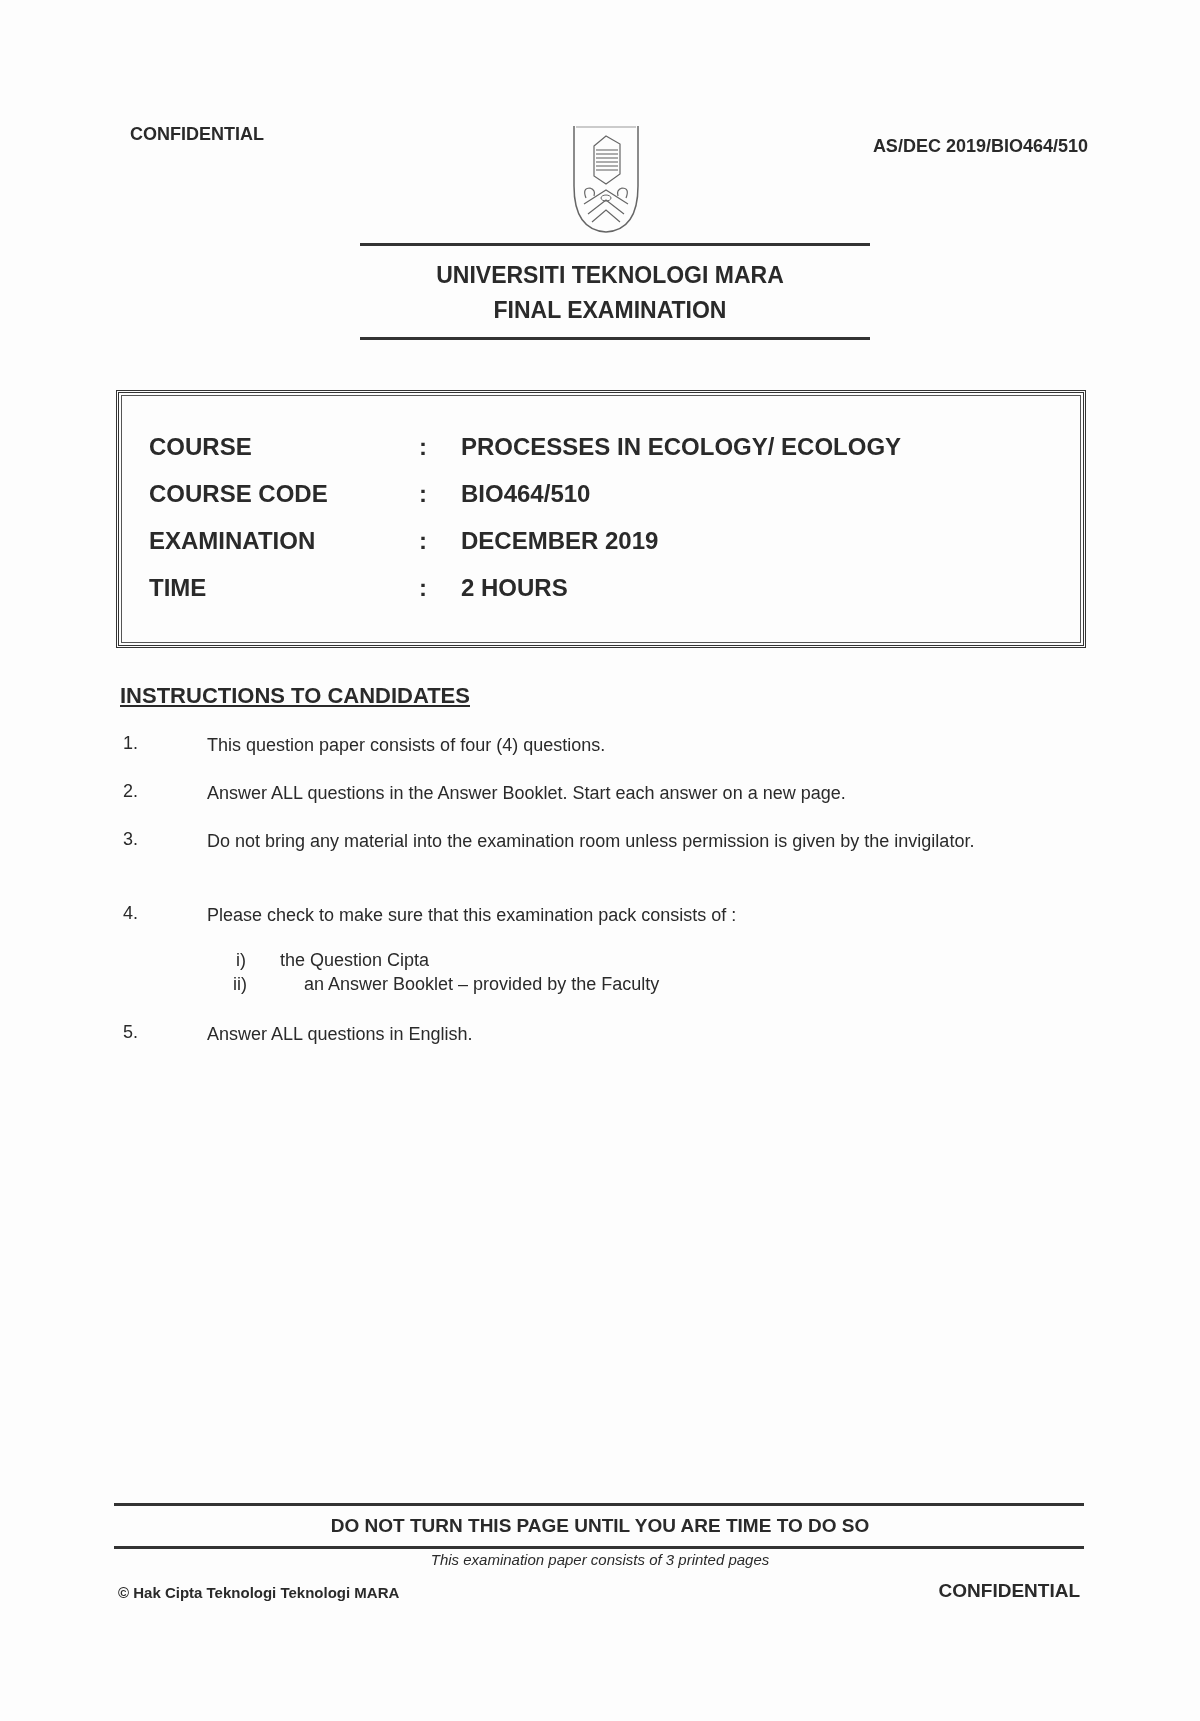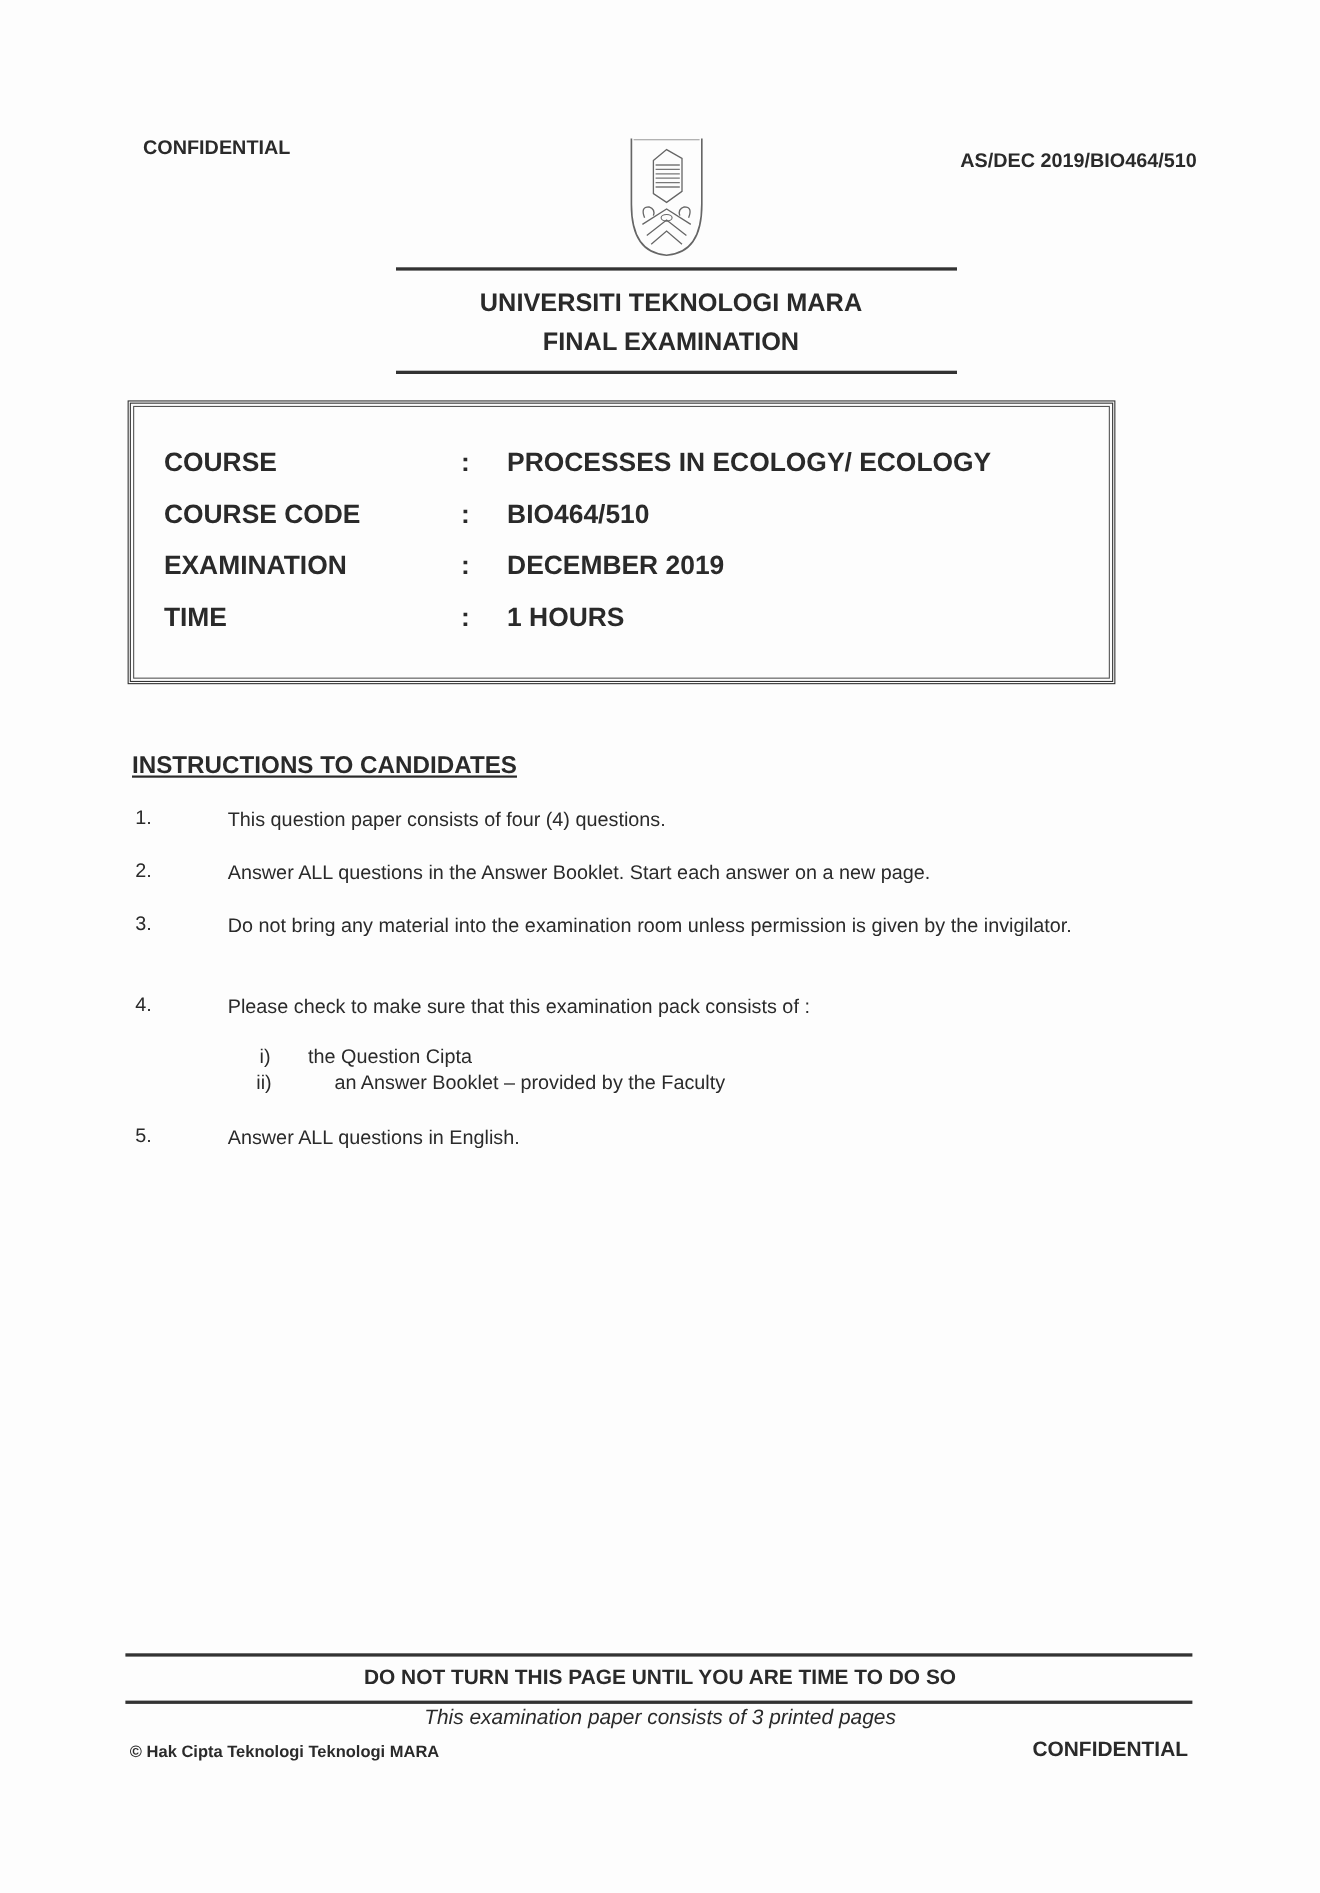--- a/index.html
+++ b/index.html
@@ -12,37 +12,37 @@
       overflow: hidden;
     }
     .abs { position: absolute; }
     .hdr-left { left: 130px; top: 124px; font-size: 18px; font-weight: bold; color: #2a2a2a; }
     .hdr-right { right: 112px; top: 136px; font-size: 18px; font-weight: bold; color: #2a2a2a; }
     .logo { left: 572px; top: 124px; width: 68px; height: 110px; }
     .rule { position: absolute; background: #333; }
     .uni { left: 0; width: 1220px; top: 262px; text-align: center; font-size: 23px; font-weight: bold; color: #2a2a2a; }
     .fe { left: 0; width: 1220px; top: 297px; text-align: center; font-size: 23px; font-weight: bold; color: #2a2a2a; }
     .box {
-      left: 116px; top: 364px; width: 898px; height: 258px;
+      left: 116px; top: 390px; width: 970px; height: 258px;
       border: 3px double #333; outline: 1px solid #555; outline-offset: -6px;
       box-sizing: border-box;
     }
     .row { position: absolute; font-size: 24px; font-weight: bold; color: #2a2a2a; }
     .row .k { position: absolute; left: 0; white-space: nowrap; }
     .row .c { position: absolute; left: 270px; }
     .row .v { position: absolute; left: 312px; white-space: nowrap; }
     .instr-title { left: 120px; top: 683px; font-size: 22px; font-weight: bold; text-decoration: underline; color: #2a2a2a; }
     .item { position: absolute; left: 123px; font-size: 18px; color: #2a2a2a; }
     .item .n { position: absolute; left: 0; }
     .item .t { position: absolute; left: 84px; width: 992px; line-height: 24px; text-align: justify; }
     .sub { position: absolute; font-size: 18px; color: #2a2a2a; }
     .sub .n { position: absolute; left: 0; }
     .sub .t { position: absolute; left: 44px; white-space: nowrap; }
     .dnt { left: 0; width: 1200px; top: 1515px; text-align: center; font-size: 19px; font-weight: bold; color: #2a2a2a; }
-    .pages { left: 0; width: 1200px; top: 1551px; text-align: center; font-size: 19px; font-style: italic; color: #2a2a2a; }
+    .pages { left: 0; width: 1200px; top: 1551px; text-align: center; font-size: 15px; font-style: italic; color: #2a2a2a; }
     .copy { left: 118px; top: 1584px; font-size: 15px; font-weight: bold; color: #2a2a2a; }
     .conf-bottom { right: 120px; top: 1580px; font-size: 19px; font-weight: bold; color: #2a2a2a; }
   </style>
 </head>
 <body>
 
 <div class="abs hdr-left">CONFIDENTIAL</div>
 <div class="abs hdr-right">AS/DEC 2019/BIO464/510</div>
 
 <div class="abs logo">
@@ -82,21 +82,21 @@
     <span class="v">BIO464/510</span>
   </div>
   <div class="row" style="left:30px;top:134px;">
     <span class="k">EXAMINATION</span>
     <span class="c">:</span>
     <span class="v">DECEMBER 2019</span>
   </div>
   <div class="row" style="left:30px;top:181px;">
     <span class="k">TIME</span>
     <span class="c">:</span>
-    <span class="v">1 HOURS</span>
+    <span class="v">2 HOURS</span>
   </div>
 </div>
 
 <div class="abs instr-title">INSTRUCTIONS TO CANDIDATES</div>
 
 <div class="item" style="top:733px;">
   <span class="n">1.</span>
   <span class="t">This question paper consists of four (4) questions.</span>
 </div>
 <div class="item" style="top:781px;">

